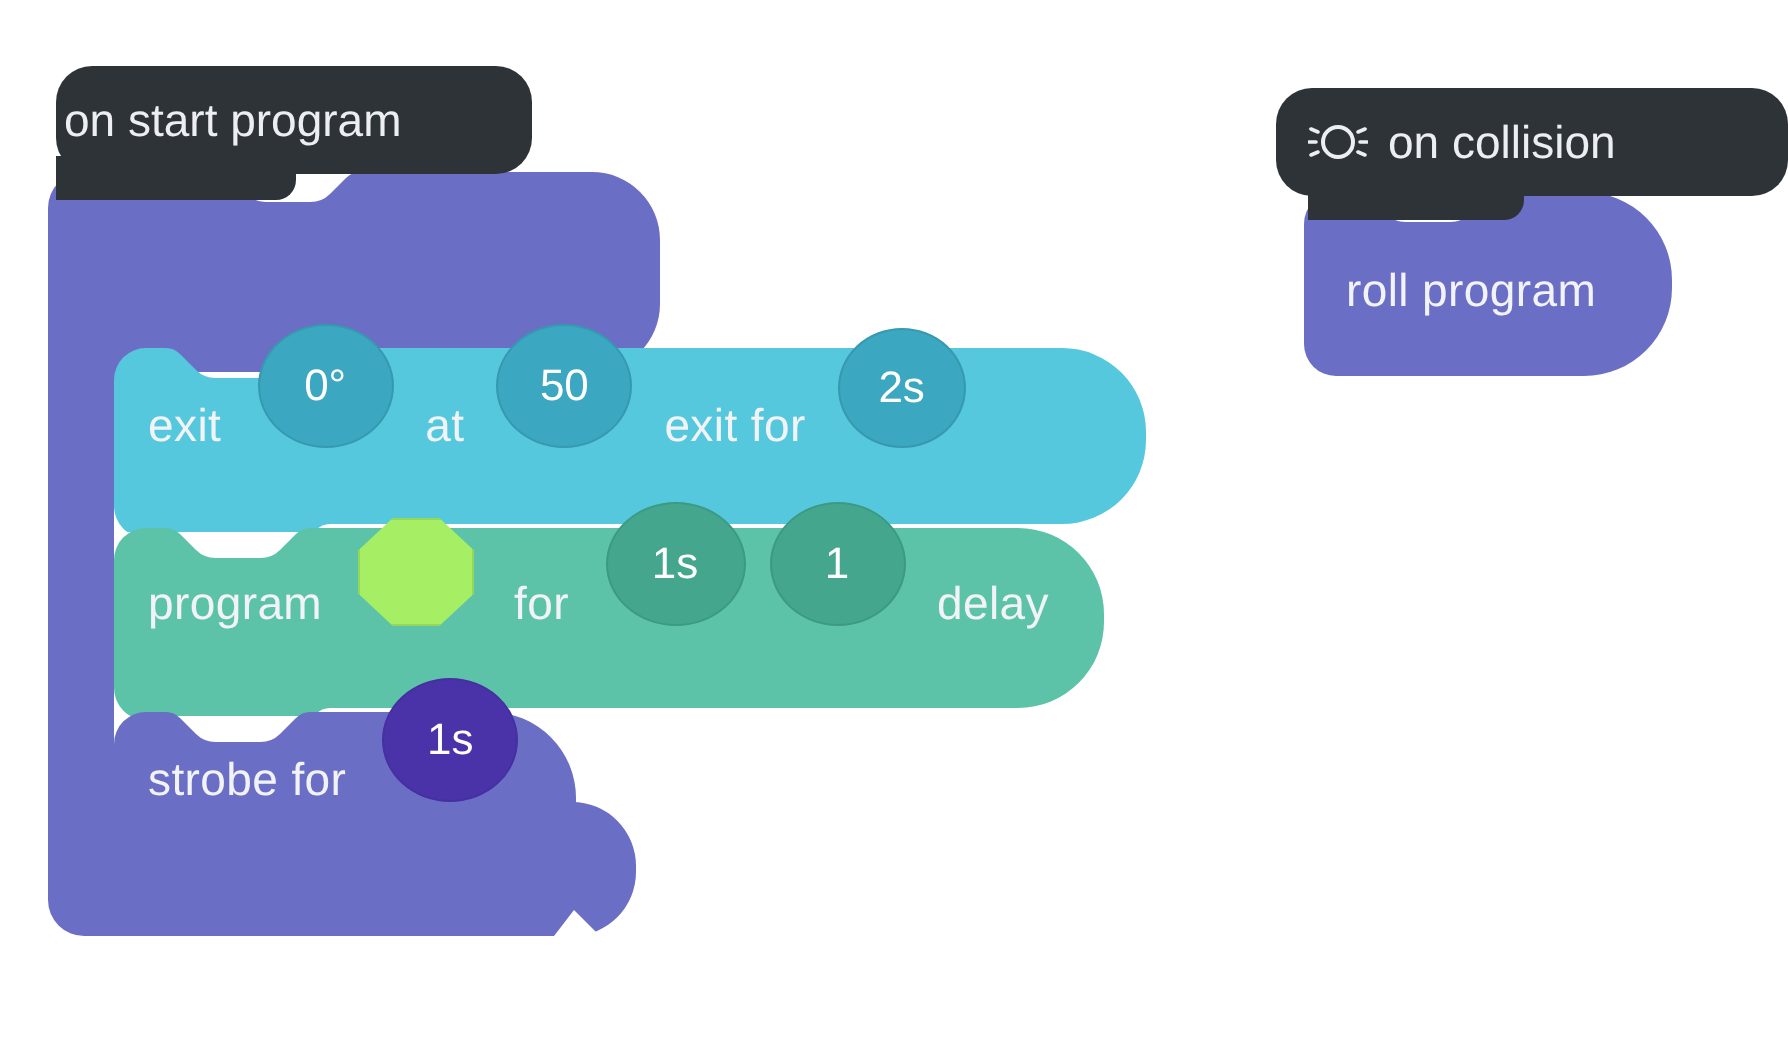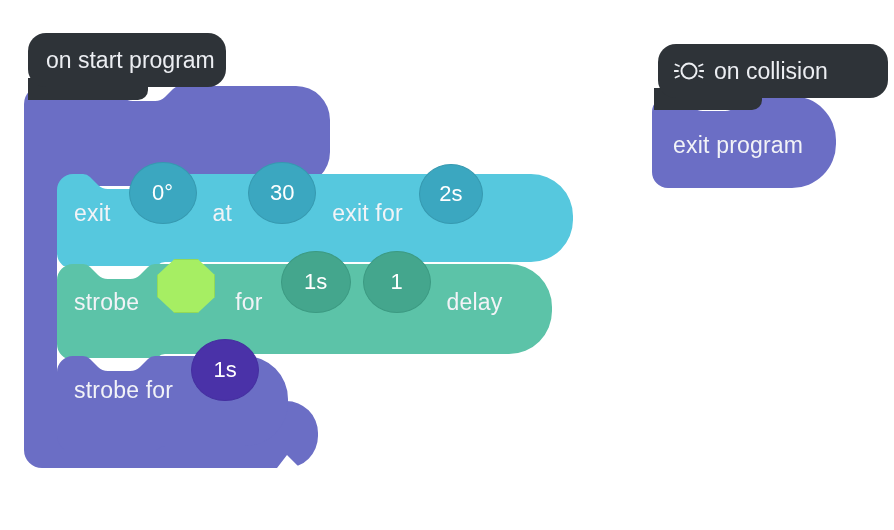--- a/index.html
+++ b/index.html
@@ -38,27 +38,27 @@
   
   .hat {
     position: absolute;
     background: #2e3338;
     display: flex;
     align-items: center;
     box-sizing: border-box;
   }
   #hat-start {
     left: 28px; top: 33px;
-    width: 198px; height: 54px;
+    width: 238px; height: 54px;
     border-radius: 18px 18px 18px 18px;
-    padding-left: 18px;
+    padding-left: 4px;
   }
   #hat-collision {
-    left: 658px; top: 44px;
-    width: 230px; height: 54px;
+    left: 638px; top: 44px;
+    width: 256px; height: 54px;
     border-radius: 18px;
     padding-left: 16px;
   }
   
   .hat-foot {
     position: absolute;
     background: #2e3338;
     height: 22px;
   }
   #hat-start-foot { left: 28px; top: 78px; width: 120px; border-radius: 0 0 10px 0; }
@@ -198,21 +198,21 @@
       Z
     " fill="#56c8de"></path>
   </svg>
   <div class="row" id="roll-row">
     <span class="blk-label word">exit</span>
     <span class="sp" style="width:18px"></span>
     <span class="pill pill-cy" style="width:68px;height:62px">0°</span>
     <span class="sp" style="width:16px"></span>
     <span class="blk-label word">at</span>
     <span class="sp" style="width:16px"></span>
-    <span class="pill pill-cy" style="width:68px;height:62px">30</span>
+    <span class="pill pill-cy" style="width:68px;height:62px">50</span>
     <span class="sp" style="width:16px"></span>
     <span class="blk-label word">exit for</span>
     <span class="sp" style="width:16px"></span>
     <span class="pill pill-cy" style="width:64px;height:60px">2s</span>
   </div>
 
   <svg id="strobe-svg" width="500" height="94">
     <path d="
       M 0,16
       a 16,16 0 0 1 16,-16
@@ -230,21 +230,21 @@
       a 43,43 0 0 1 -43,43
       L 108,90
       a 10,10 0 0 0 -7,3
       l -4,3
       L 16,96
       a 16,16 0 0 1 -16,-16
       Z
     " fill="#5cc3a8"></path>
   </svg>
   <div class="row" id="strobe-row">
-    <span class="blk-label word">strobe</span>
+    <span class="blk-label word">program</span>
     <span class="sp" style="width:18px"></span>
     <span class="swatch" style="background: rgb(166, 238, 99);"></span>
     <span class="sp" style="width:20px"></span>
     <span class="blk-label word">for</span>
     <span class="sp" style="width:18px"></span>
     <span class="pill pill-gr" style="width:70px;height:62px">1s</span>
     <span class="sp" style="width:12px"></span>
     <span class="pill pill-gr" style="width:68px;height:62px">1</span>
     <span class="sp" style="width:16px"></span>
     <span class="blk-label word">delay</span>
@@ -315,15 +315,15 @@
         <line x1="5" y1="8" x2="1.5" y2="6.5"></line>
         <line x1="5" y1="18" x2="1.5" y2="19.5"></line>
         <line x1="26" y1="13" x2="29.5" y2="13"></line>
         <line x1="25" y1="8" x2="28.5" y2="6.5"></line>
         <line x1="25" y1="18" x2="28.5" y2="19.5"></line>
       </g>
     </svg>
     <span class="hat-label">on collision</span>
   </div>
 
-  <div class="blk-label" id="exit-label">exit program</div>
+  <div class="blk-label" id="exit-label">roll program</div>
 
 </div>
 
 </body></html>

